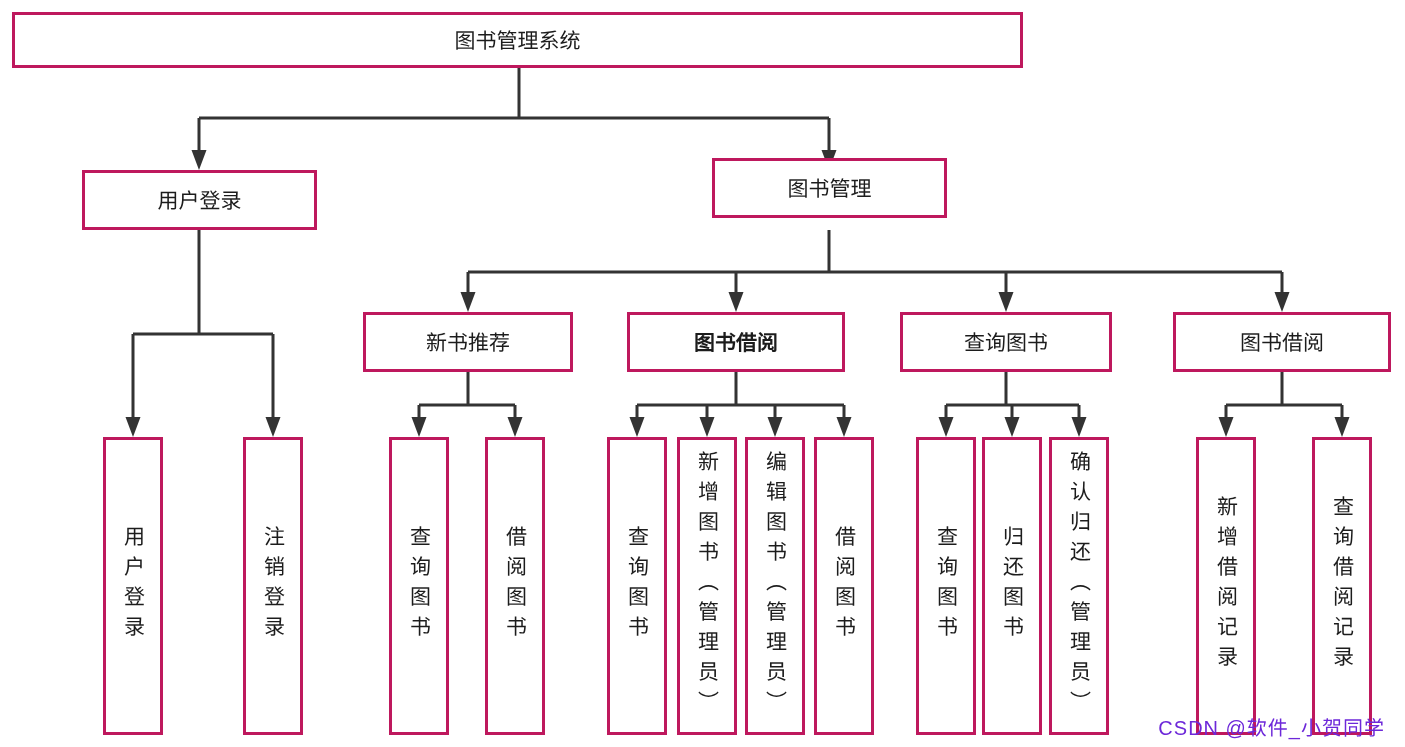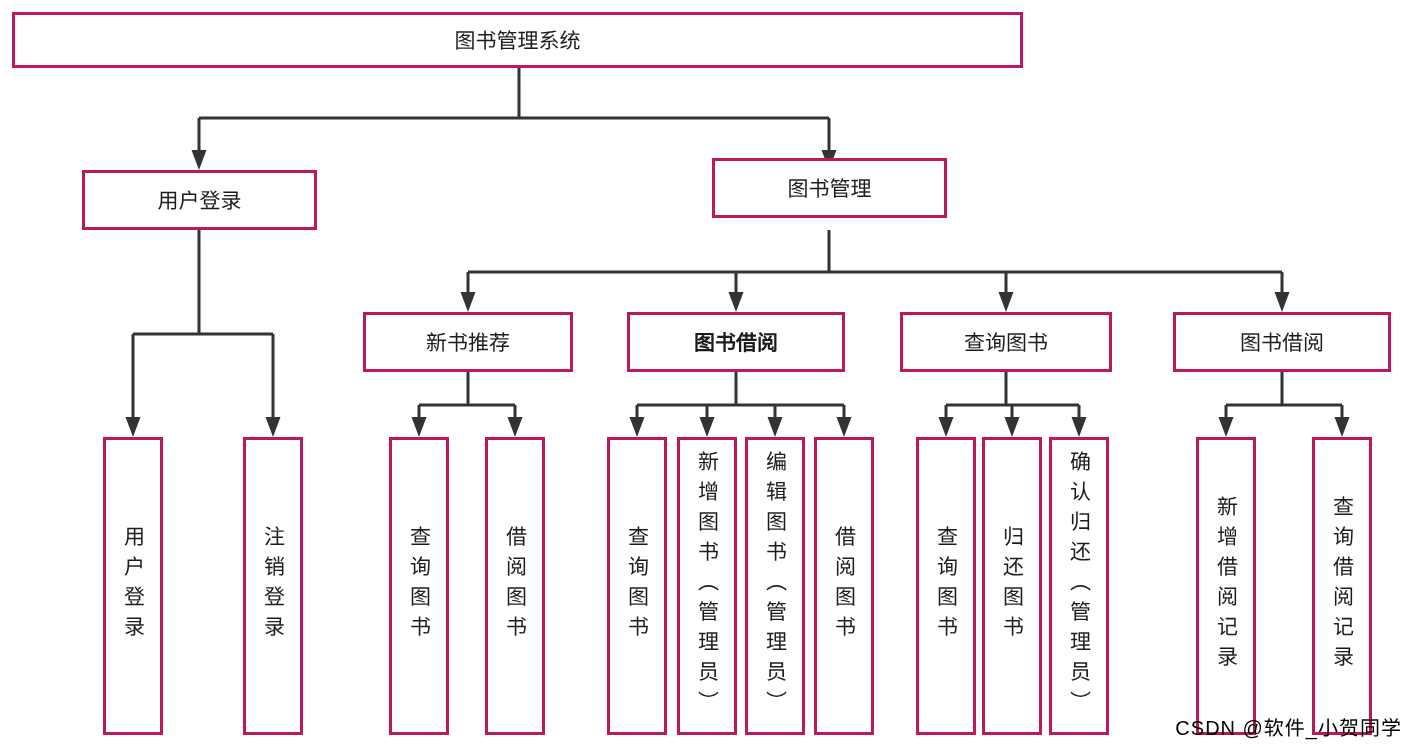--- a/index.html
+++ b/index.html
@@ -47,24 +47,24 @@
   }
   .x1  { left: 103px; }  .x2  { left: 243px; }
   .x3  { left: 389px; }  .x4  { left: 485px; }
   .x5  { left: 607px; }  .x6  { left: 677px; }
   .x7  { left: 745px; }  .x8  { left: 814px; }
   .x9  { left: 916px; }  .x10 { left: 982px; }
   .x11 { left: 1049px; } .x12 { left: 1196px; }
   .x13 { left: 1312px; }
   .watermark {
     position: absolute;
-    right: 3px;
+    right: 20px;
     bottom: 6px;
     font-size: 20px;
-    color: #000000;
+    color: #6d28d9;
     letter-spacing: 1px;
     z-index: 5;
   }
 </style>
 </head>
 <body>
 
 <div class="stage">
 
   <svg class="wires" viewBox="0 0 1405 747" width="1405" height="747" aria-hidden="true">

